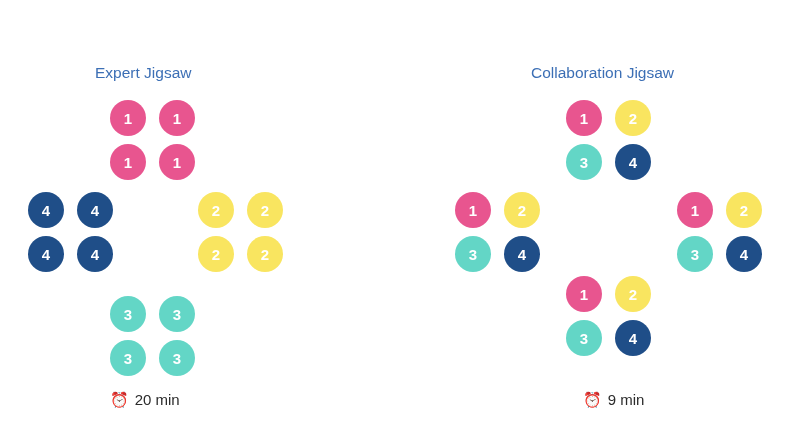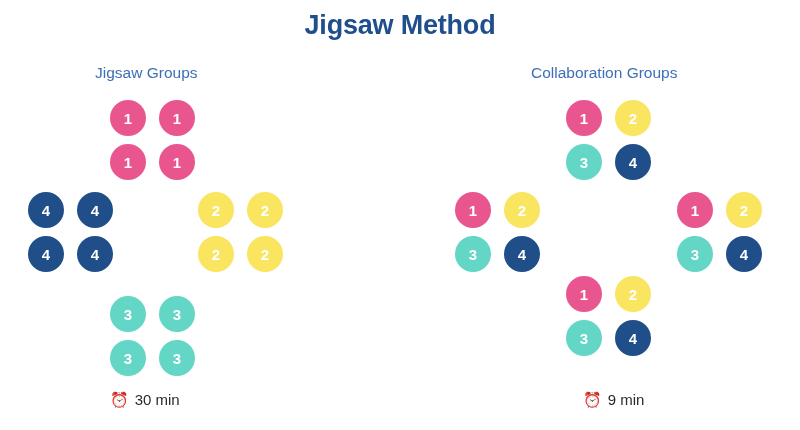--- a/index.html
+++ b/index.html
@@ -89,30 +89,29 @@
   }
   .timer .clock-icon { font-size: 15px; line-height: 1; }
   #timer-expert { left: 110px; top: 391px; }
   #timer-collab { left: 583px; top: 391px; }
 </style>
 </head>
 <body>
 
 <div id="stage">
 
-  <div class="page-title">Jigsaw Method</div>
 
-  <div class="panel-heading" id="heading-expert">Jigsaw Groups</div>
+  <div class="panel-heading" id="heading-expert">Expert Jigsaw</div>
 
   <div class="timer" id="timer-expert">
     <span class="clock-icon">⏰</span>
-    <span>30 min</span>
+    <span>20 min</span>
   </div>
 
-  <div class="panel-heading" id="heading-collab">Collaboration Groups</div>
+  <div class="panel-heading" id="heading-collab">Collaboration Jigsaw</div>
 
   <div class="timer" id="timer-collab">
     <span class="clock-icon">⏰</span>
     <span>9 min</span>
   </div>
 
   <div id="clusters-layer">
       <div class="cluster" style="left: 110px; top: 100px;">
         <div class="token c1">1</div>
         <div class="token c1">1</div>

